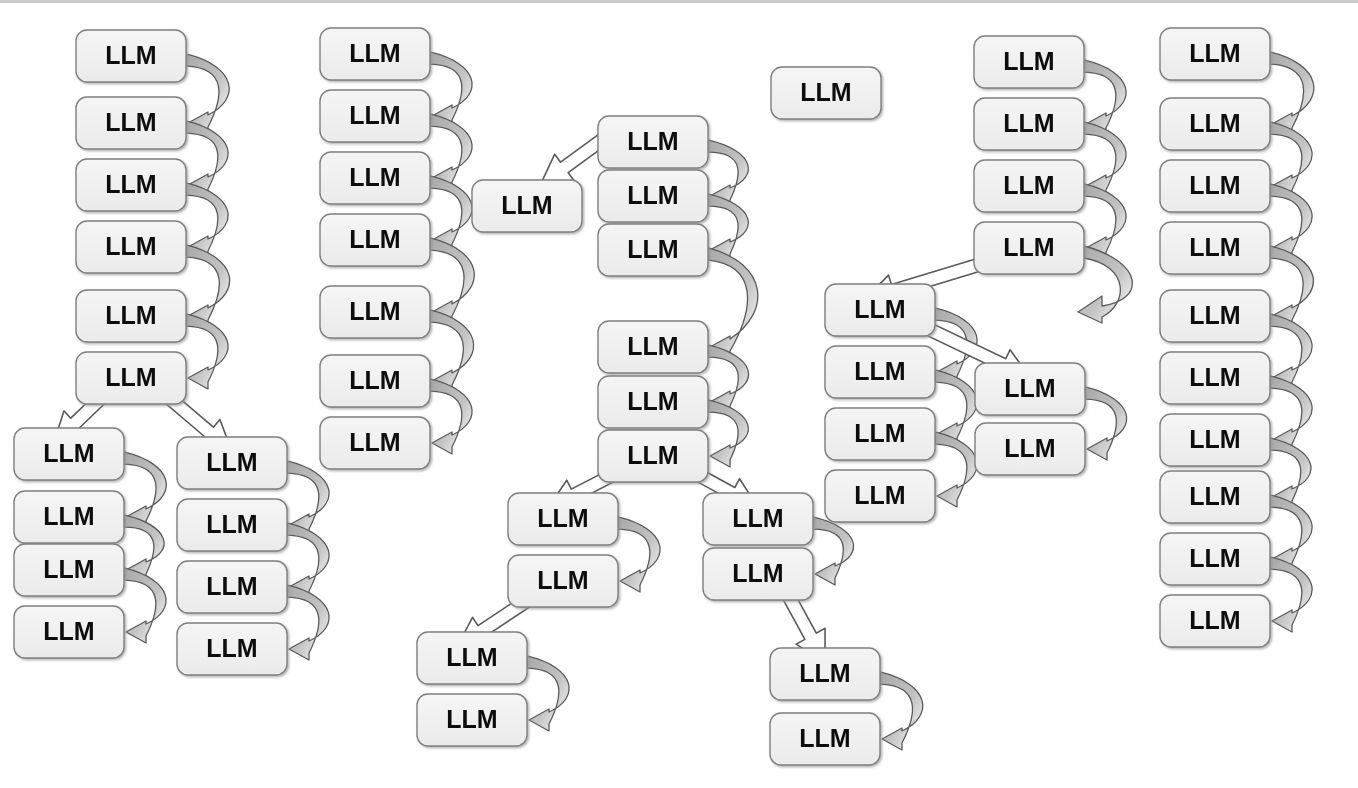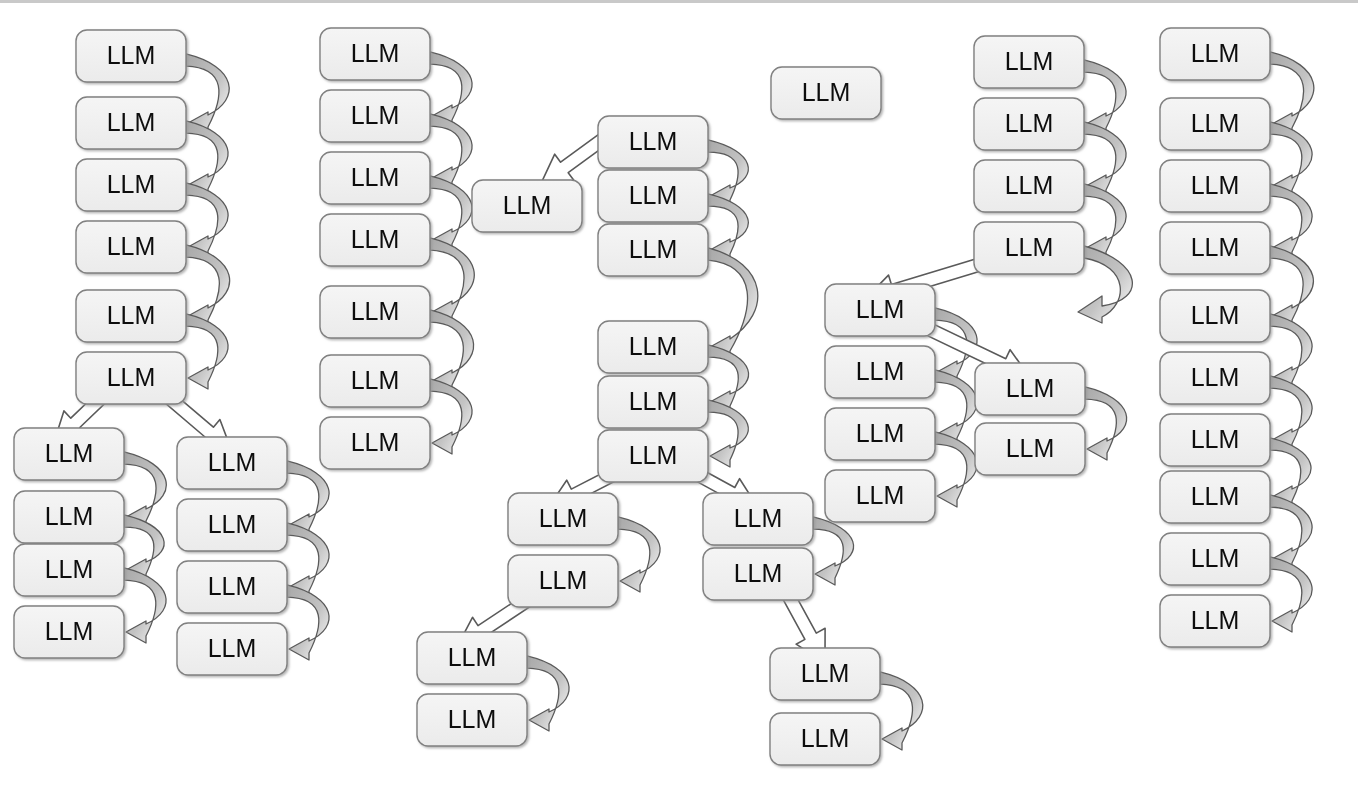--- a/index.html
+++ b/index.html
@@ -1,18 +1,18 @@
 <!DOCTYPE html>
 <html><head>
 <meta charset="utf-8">
 <style>
   html,body{margin:0;padding:0;background:#ffffff;}
   body{width:1358px;height:788px;overflow:hidden;font-family:"Liberation Sans",sans-serif;}
   #canvas{position:relative;width:1358px;height:788px;background:#ffffff;
-          border-top:3px solid #c9c9c9;box-sizing:border-box;}
+          border-top:3px solid #c9c9c9;box-sizing:border-box;font-weight:bold;}
   #scene{position:absolute;left:0;top:0;width:1358px;height:788px;}
   .node-label{font-family:"Liberation Sans",sans-serif;font-size:25px;fill:#0d0d0d;
               dominant-baseline:middle;text-anchor:middle;}
 </style>
 </head>
 <body>
 
 <div id="canvas">
   <svg id="scene" viewBox="0 0 1358 788">
     <defs>

